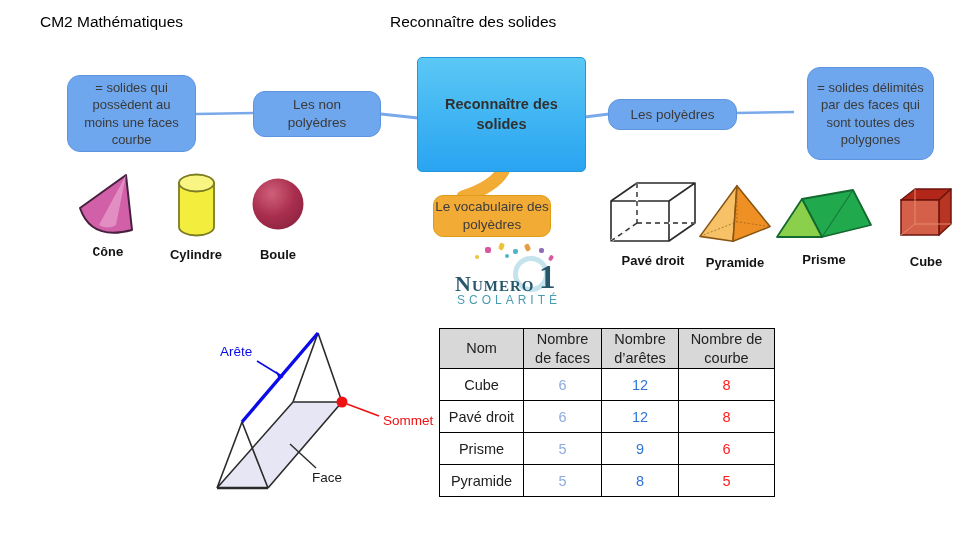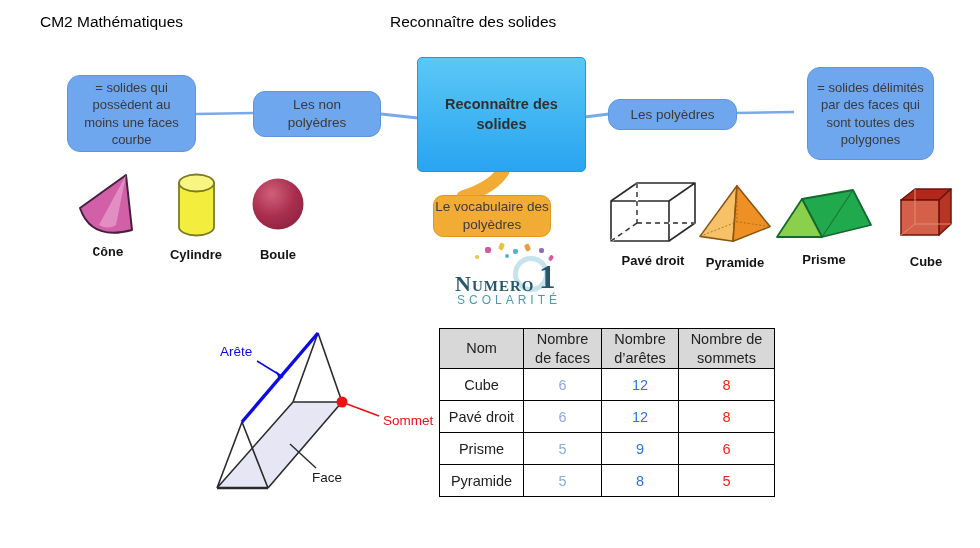--- a/index.html
+++ b/index.html
@@ -213,21 +213,21 @@
 
   <table class="solids">
     <tbody>
         <tr>
       <th class="col-name">Nom</th>
       <th class="col-faces">Nombre
 de faces</th>
       <th class="col-edges">Nombre
 d’arêtes</th>
       <th class="col-verts">Nombre de
-sommets</th>
+courbe</th>
     </tr>
     <tr>
       <td>Cube</td>
       <td class="val-faces">6</td>
       <td class="val-edges">12</td>
       <td class="val-verts">8</td>
     </tr>
     <tr>
       <td>Pavé droit</td>
       <td class="val-faces">6</td>

